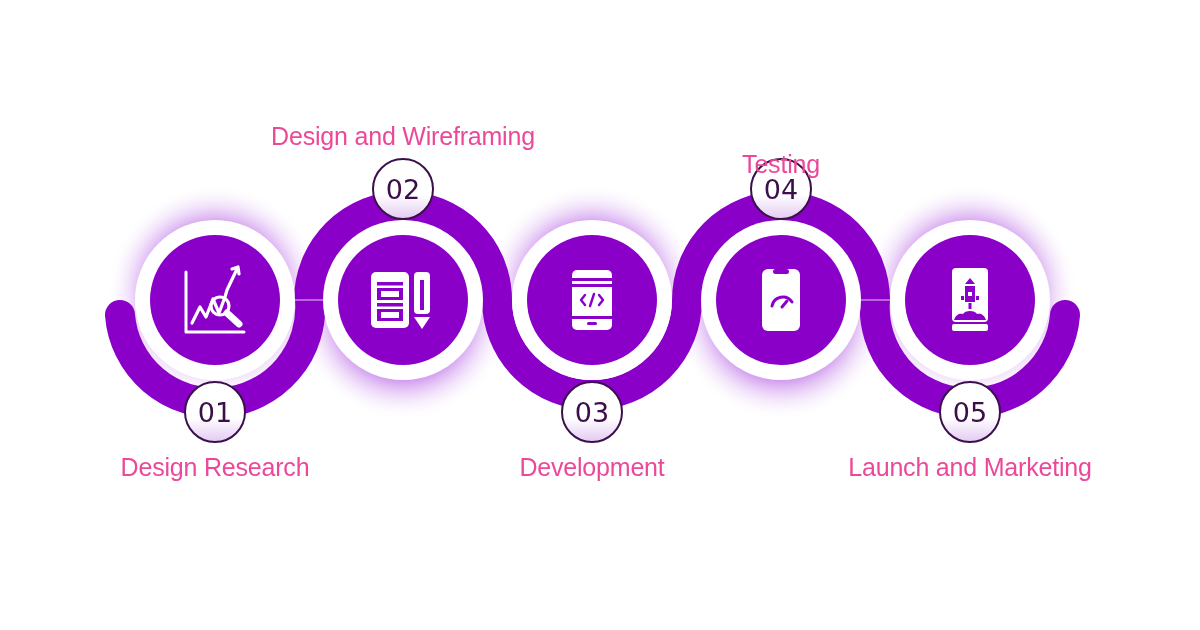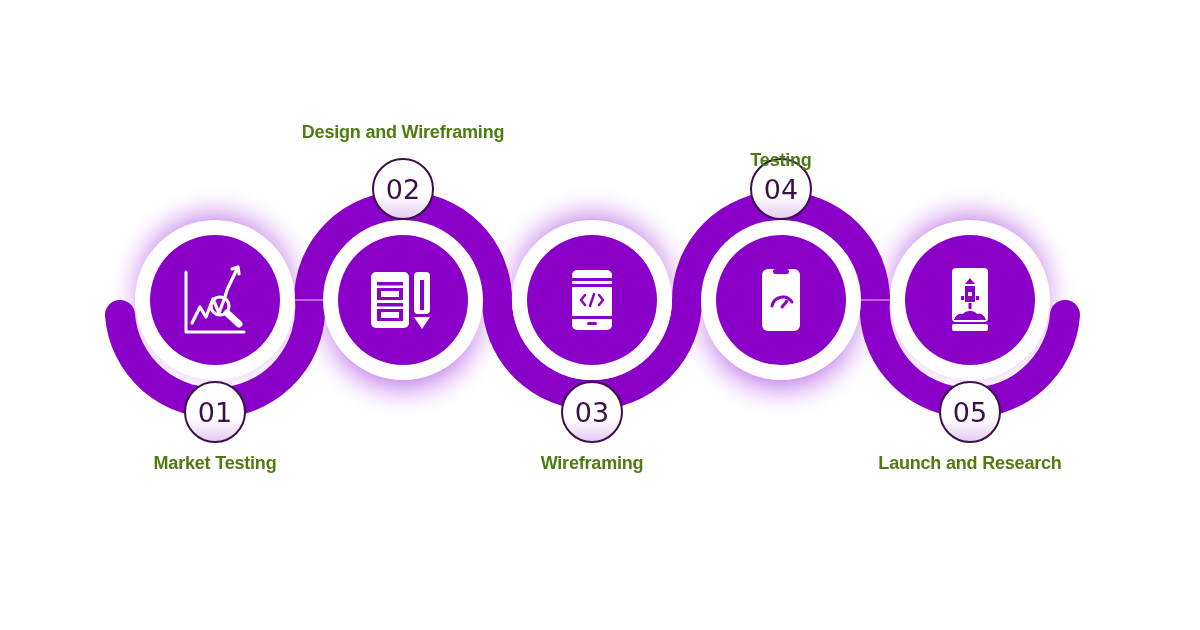--- a/index.html
+++ b/index.html
@@ -3,21 +3,21 @@
   <meta charset="utf-8">
   <style>
     html, body { margin: 0; padding: 0; }
     body {
       width: 1200px; height: 630px; background: #ffffff; overflow: hidden;
       font-family: "Liberation Sans", "DejaVu Sans", sans-serif;
       position: relative;
     }
     #stage { position: absolute; left: 0; top: 0; width: 1200px; height: 630px; }
     .label {
-      position: absolute; font-weight: 700; font-size: 18px; color: #4d7c0f;
+      position: absolute; font-weight: 400; font-size: 25px; color: #ec4899;
       white-space: nowrap; transform: translateX(-50%); letter-spacing: -0.2px;
     }
     .badge-num {
       font-family: "DejaVu Sans", sans-serif; font-size: 27px; fill: #3a0f4a; font-weight: 400;
     }
   </style>
 </head>
 <body>
 
 <svg id="stage" width="1200" height="630" viewBox="0 0 1200 630" xmlns="http://www.w3.org/2000/svg">
@@ -142,17 +142,17 @@
   <g>
     <circle cx="781" cy="189" r="30" fill="url(#badgeGrad)" stroke="#3a0f4a" stroke-width="2"></circle>
     <text class="badge-num" x="781" y="199" text-anchor="middle">04</text>
   </g>
   <g>
     <circle cx="970" cy="412" r="30" fill="url(#badgeGrad)" stroke="#3a0f4a" stroke-width="2"></circle>
     <text class="badge-num" x="970" y="422" text-anchor="middle">05</text>
   </g>
 </svg>
 
-<div class="label" style="left:215px; top:453px;">Market Testing</div>
+<div class="label" style="left:215px; top:453px;">Design Research</div>
 <div class="label" style="left:403px; top:122px;">Design and Wireframing</div>
-<div class="label" style="left:592px; top:453px;">Wireframing</div>
+<div class="label" style="left:592px; top:453px;">Development</div>
 <div class="label" style="left:781px; top:122px;margin-top:28px;">Testing</div>
-<div class="label" style="left:970px; top:453px;">Launch and Research</div>
+<div class="label" style="left:970px; top:453px;">Launch and Marketing</div>
 
 </body></html>

